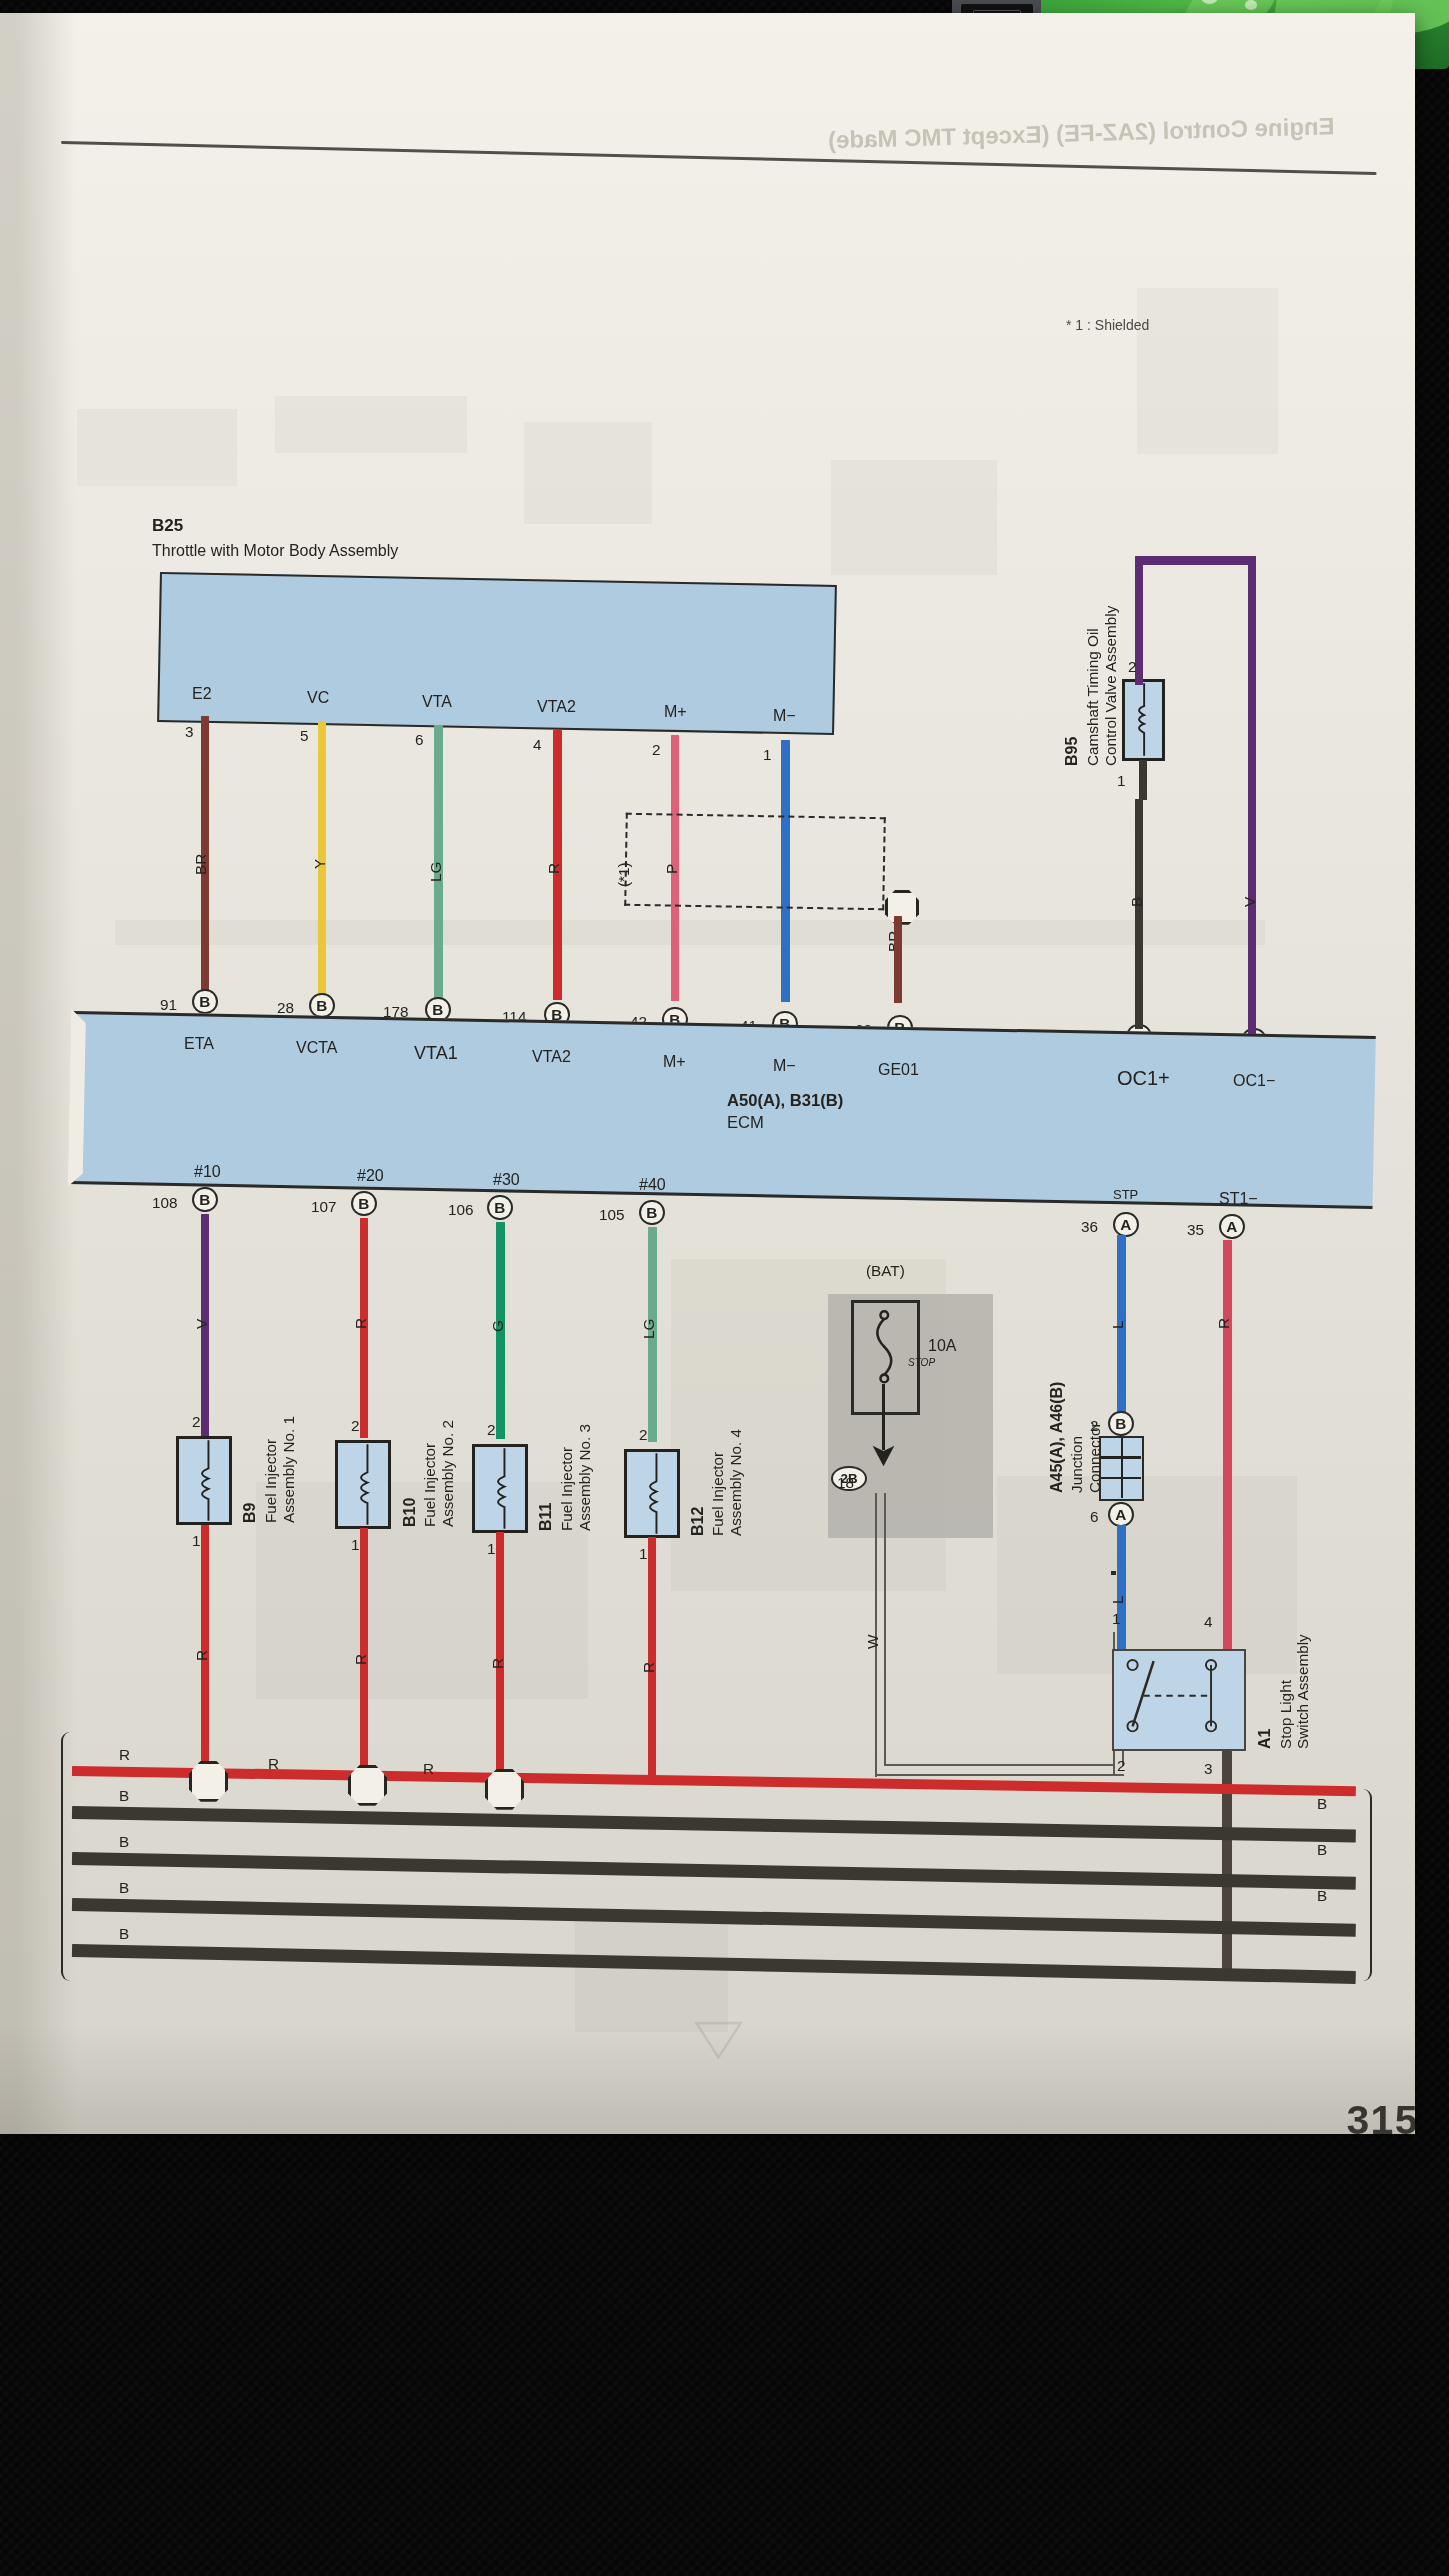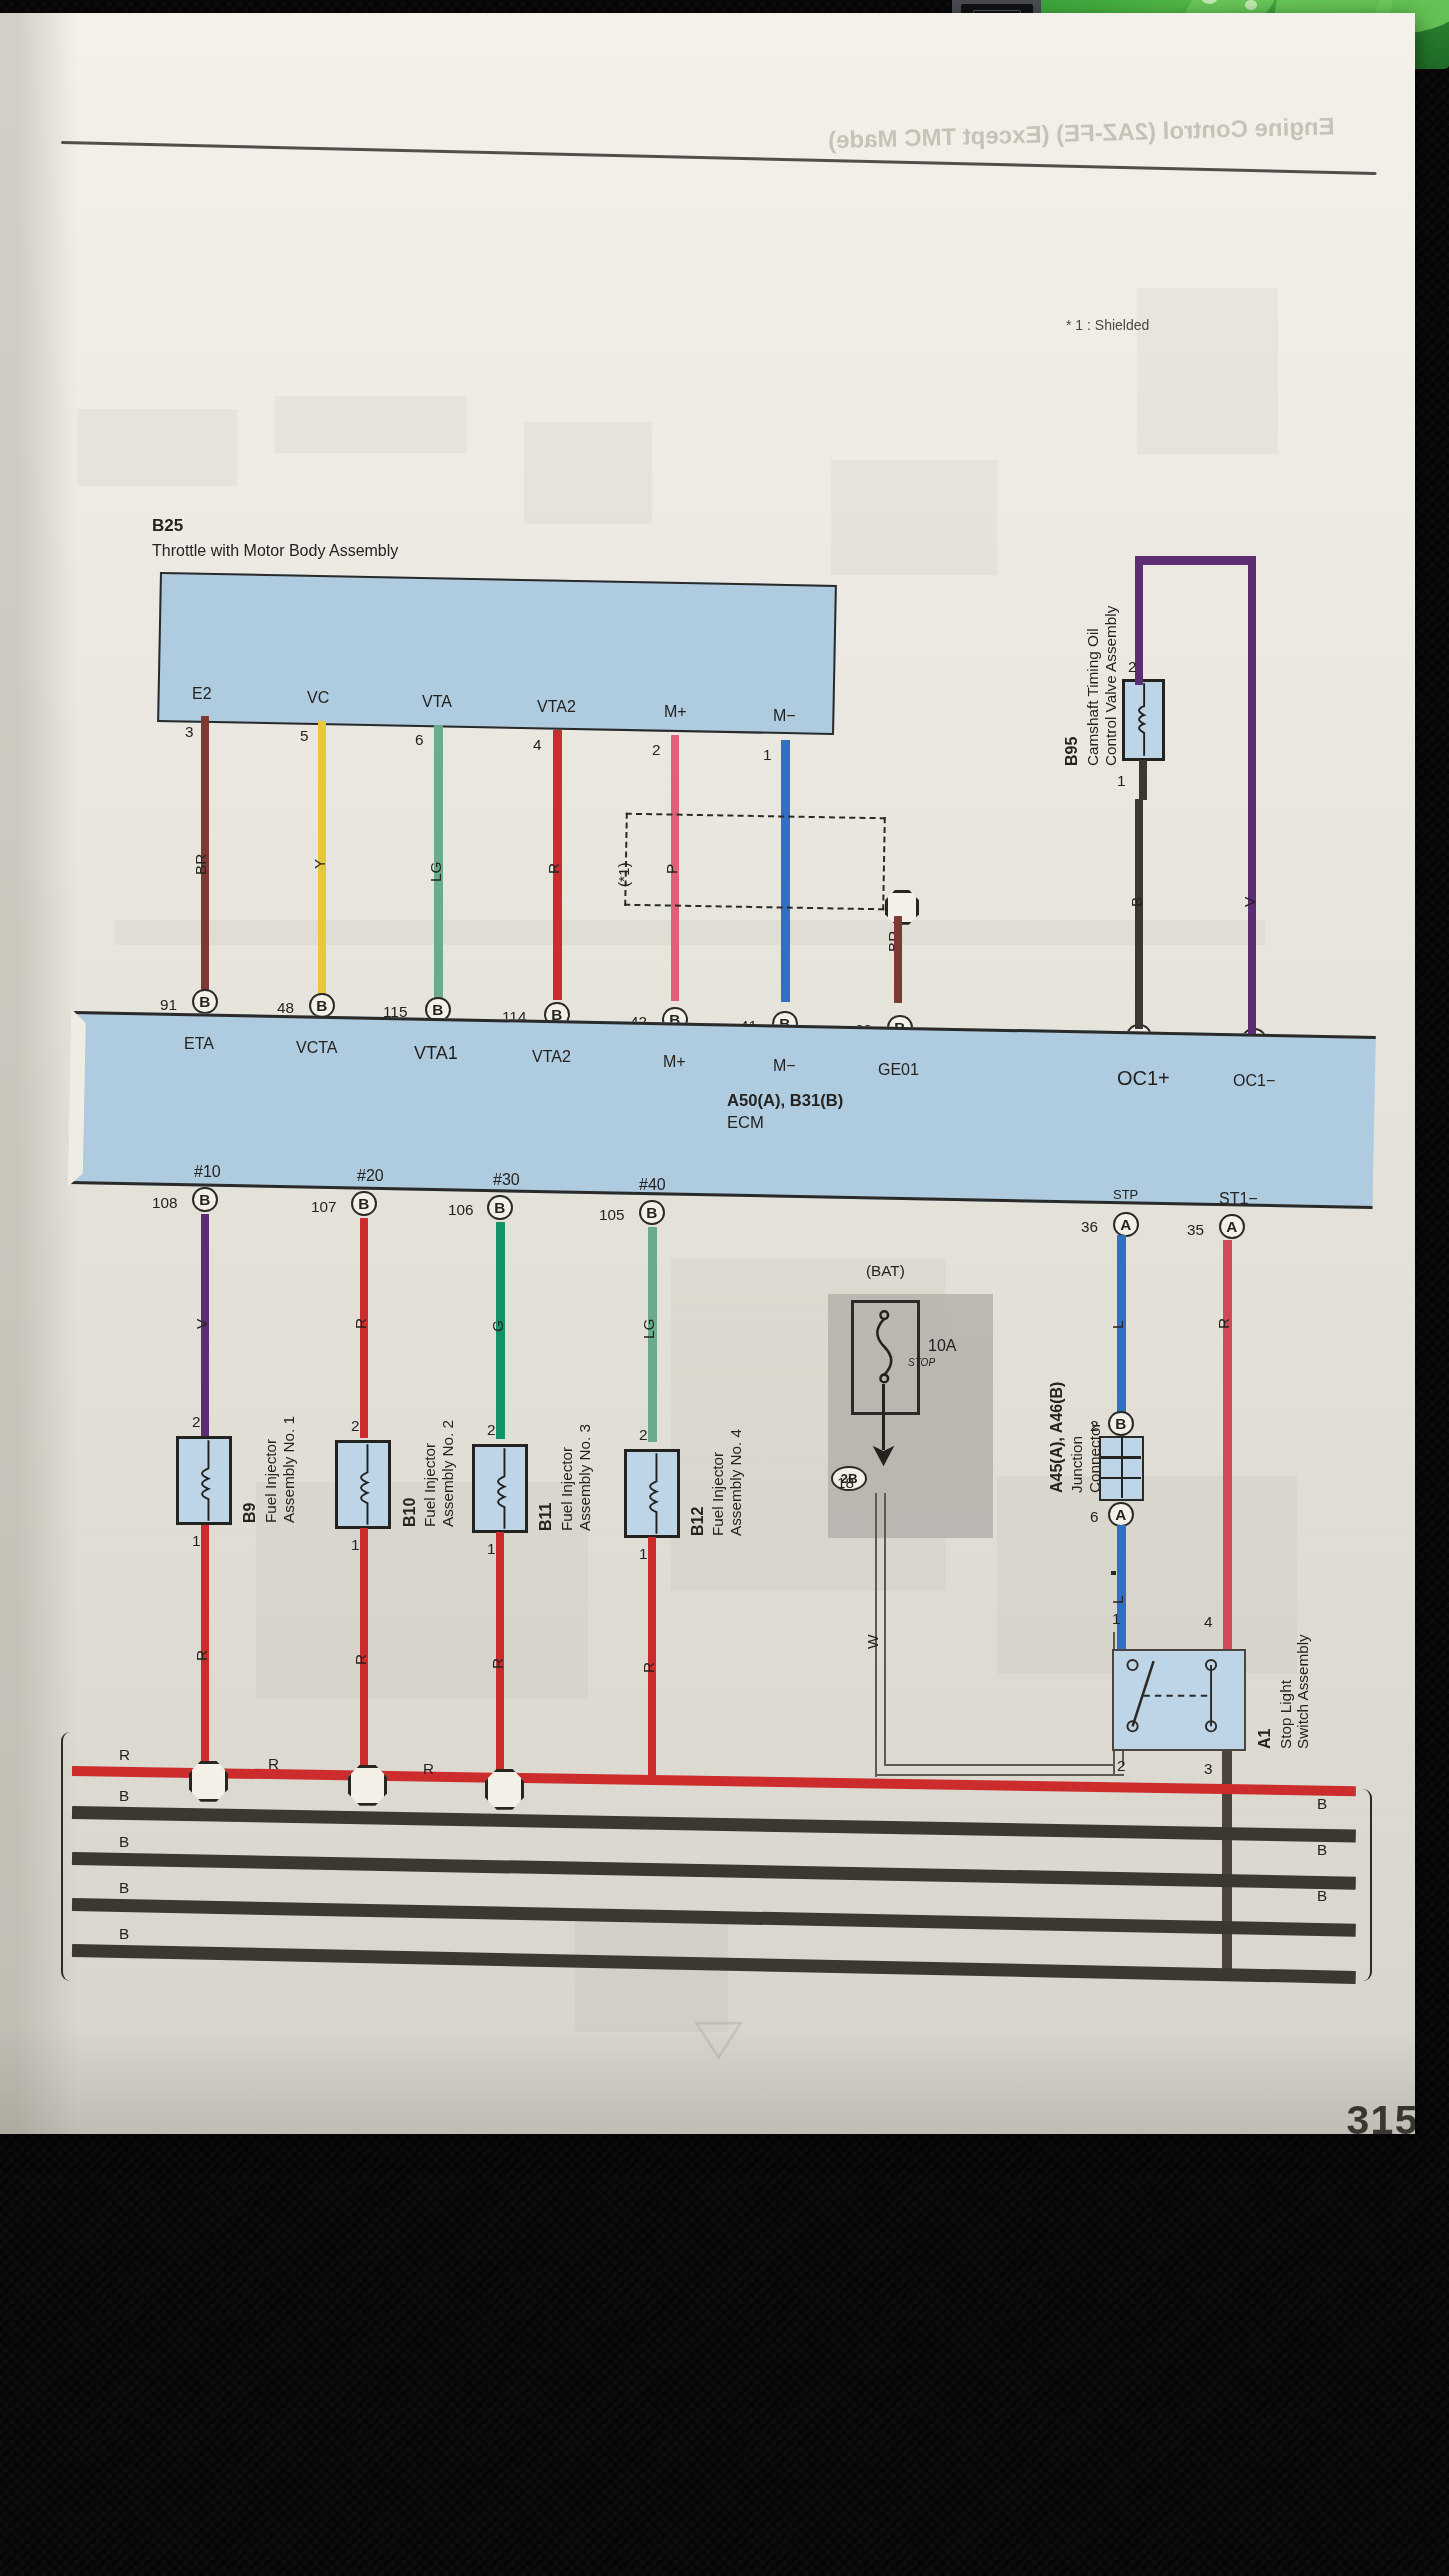--- a/index.html
+++ b/index.html
@@ -151,24 +151,24 @@
 
     <div class="dashbox" style="left:625px;top:802px;width:256px;height:89px;transform:rotate(1deg);"></div>
     <div class="lbl vert" style="left:615px;top:874px;font-size:15.3px;">(*1)</div>
     <div class="octa" style="left:885px;top:877px;"></div>
     <div class="wire" style="left:894px;top:903px;width:8.3px;height:87px;background:#7d3a33;"></div>
 
     <div class="pin" style="left:192px;top:976px;">B</div>
     <div class="lbl" style="left:160px;top:983px;font-size:15.3px;">91</div>
 
     <div class="pin" style="left:309px;top:980px;">B</div>
-    <div class="lbl" style="left:277px;top:986px;font-size:15.3px;">48</div>
+    <div class="lbl" style="left:277px;top:986px;font-size:15.3px;">28</div>
 
     <div class="pin" style="left:425px;top:984px;">B</div>
-    <div class="lbl" style="left:383px;top:990px;font-size:15.3px;">115</div>
+    <div class="lbl" style="left:383px;top:990px;font-size:15.3px;">178</div>
 
     <div class="pin" style="left:544px;top:989px;">B</div>
     <div class="lbl" style="left:502px;top:995px;font-size:15.3px;">114</div>
 
     <div class="pin" style="left:662px;top:994px;">B</div>
     <div class="lbl" style="left:630px;top:1000px;font-size:15.3px;">42</div>
 
     <div class="pin" style="left:772px;top:998px;">B</div>
     <div class="lbl" style="left:740px;top:1004px;font-size:15.3px;">41</div>
 

